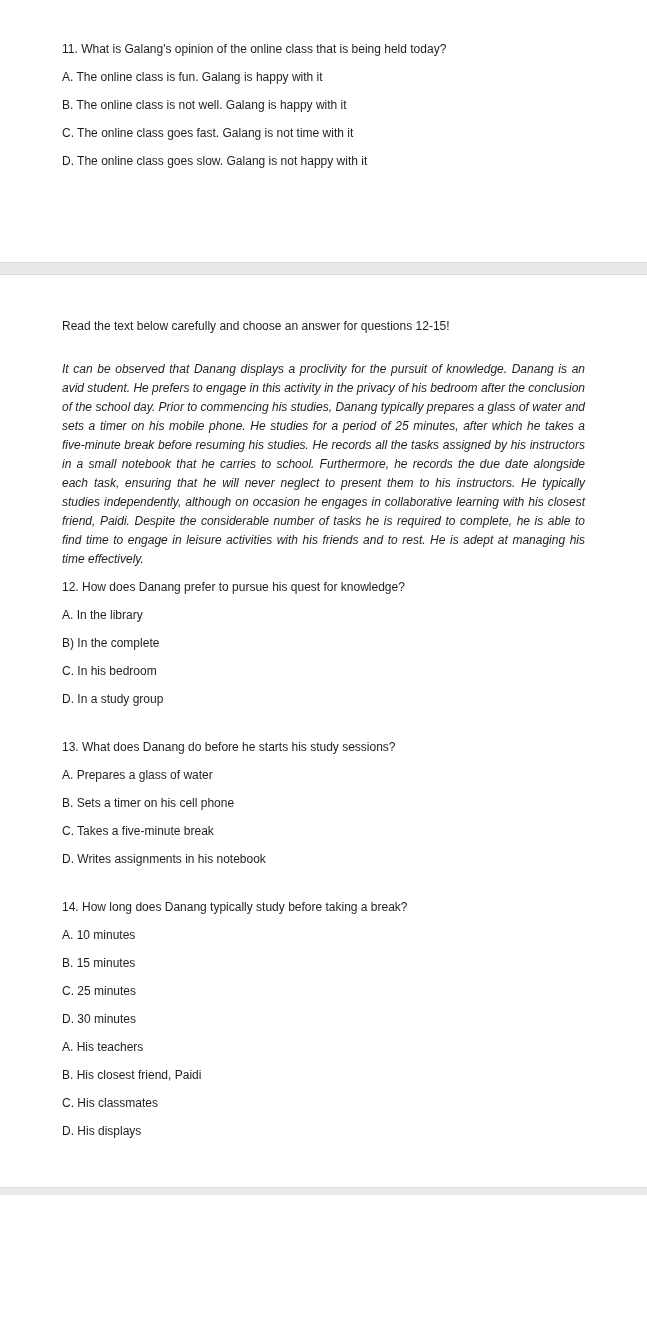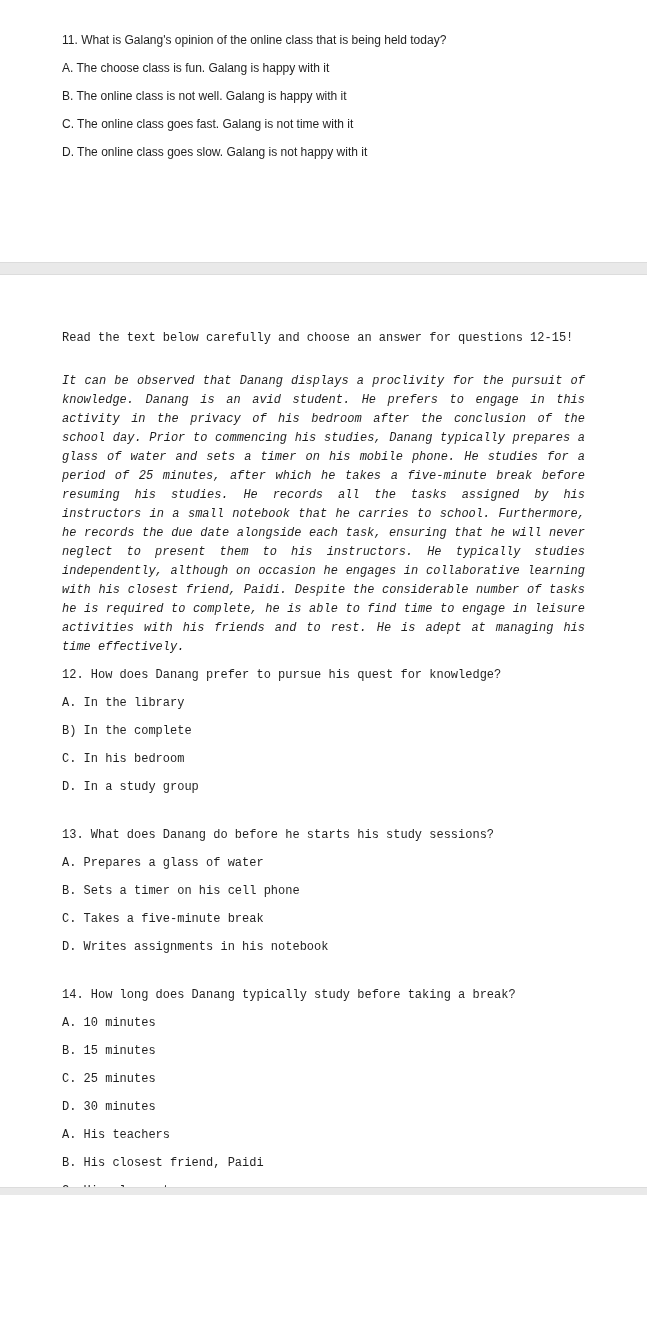--- a/index.html
+++ b/index.html
@@ -11,22 +11,22 @@
   }
   body {
     width: 647px;
     font-size: 12px;
   }
   .page {
     background: #ffffff;
     overflow: hidden;
     box-sizing: border-box;
   }
-  .page-1 { height: 262px; padding-top: 31px; }
-  .page-2 { height: 912px; padding-top: 54px; font-family: Liberation Mono, monospace; }
+  .page-1 { height: 262px; padding-top: 40px; }
+  .page-2 { height: 912px; padding-top: 42px; }
   .content {
     padding: 0 62px;
   }
   p {
     margin: 0 0 9px 0;
     line-height: 19px;
   }
   .passage {
     font-style: italic;
     text-align: justify;
@@ -47,21 +47,21 @@
   }
   .gap-mid { height: 13px; }
   .gap-bottom { height: 8px; border-bottom: none; }
 </style>
 </head>
 <body>
 
 <div class="page page-1">
   <div class="content">
     <p class="question">11. What is Galang's opinion of the online class that is being held today?</p>
-    <p class="option">A. The choose class is fun. Galang is happy with it</p>
+    <p class="option">A. The online class is fun. Galang is happy with it</p>
     <p class="option">B. The online class is not well. Galang is happy with it</p>
     <p class="option">C. The online class goes fast. Galang is not time with it</p>
     <p class="option">D. The online class goes slow. Galang is not happy with it</p>
   </div>
 </div>
 
 <div class="page-gap gap-mid"></div>
 
 <div class="page page-2">
   <div class="content">

